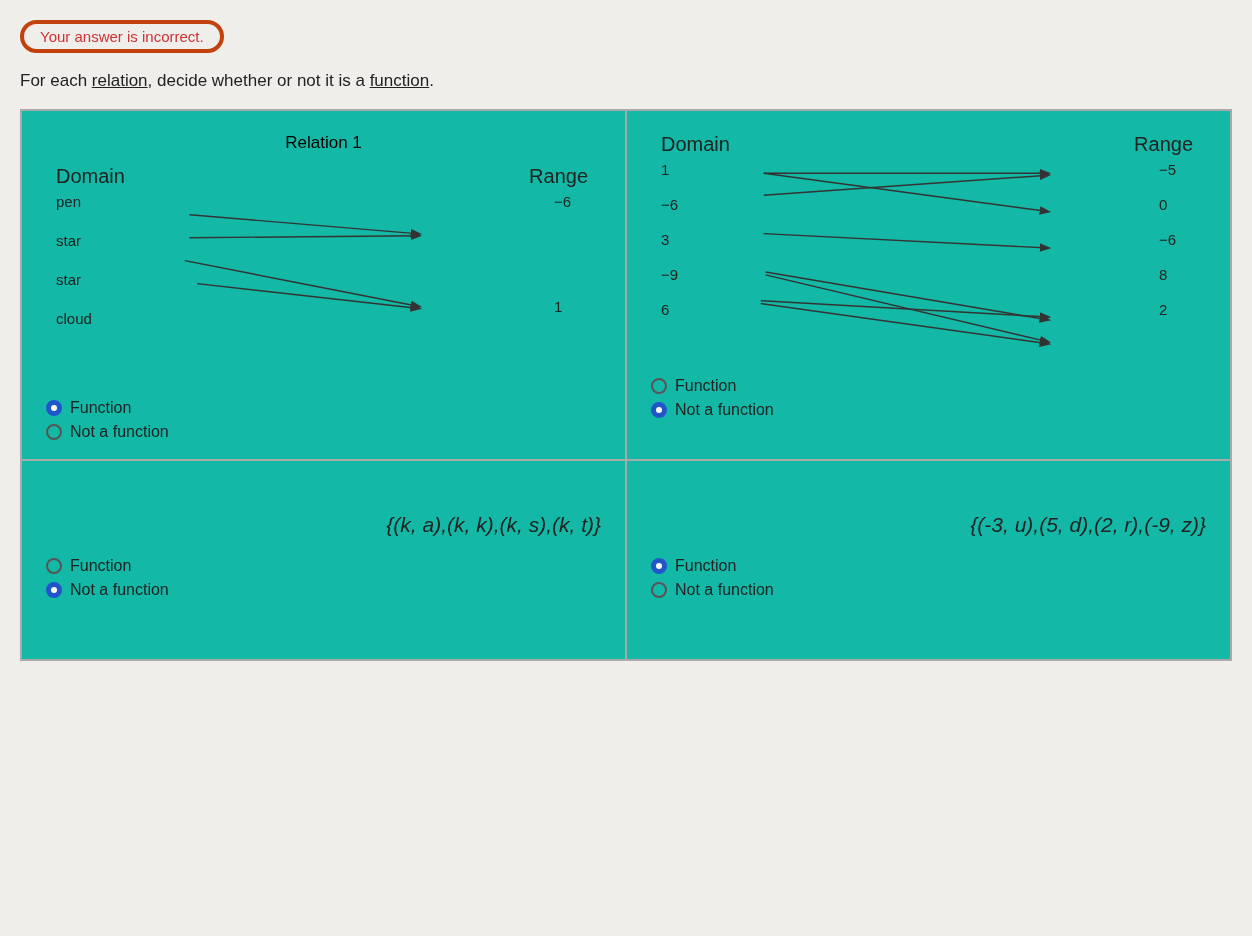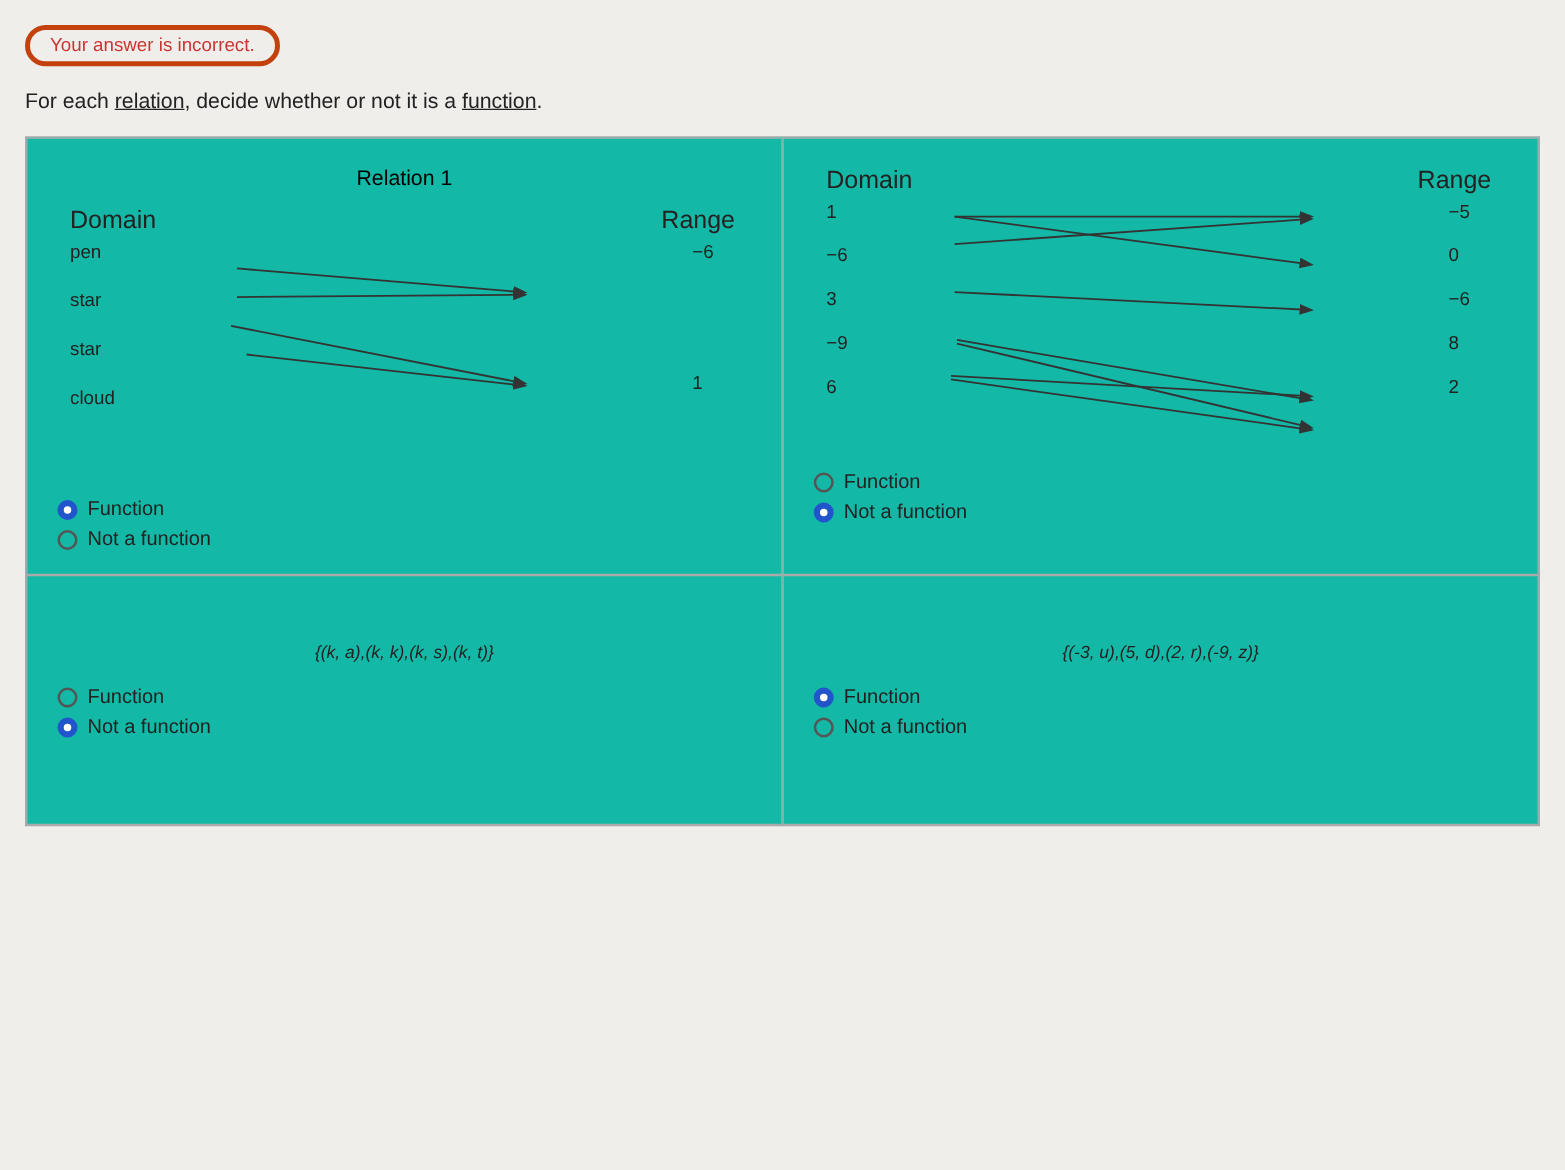--- a/index.html
+++ b/index.html
@@ -120,22 +120,22 @@
       background: #2255cc;
     }
     .radio-circle.selected::after {
       content: '';
       width: 6px;
       height: 6px;
       border-radius: 50%;
       background: white;
     }
     .set-notation {
-      text-align: center;
-      font-size: 14px;
+      text-align: right;
+      font-size: 21px;
       font-style: italic;
       margin: 30px 0 20px 0;
       color: #222;
     }
   </style>
 </head>
 <body>
 
 
 

